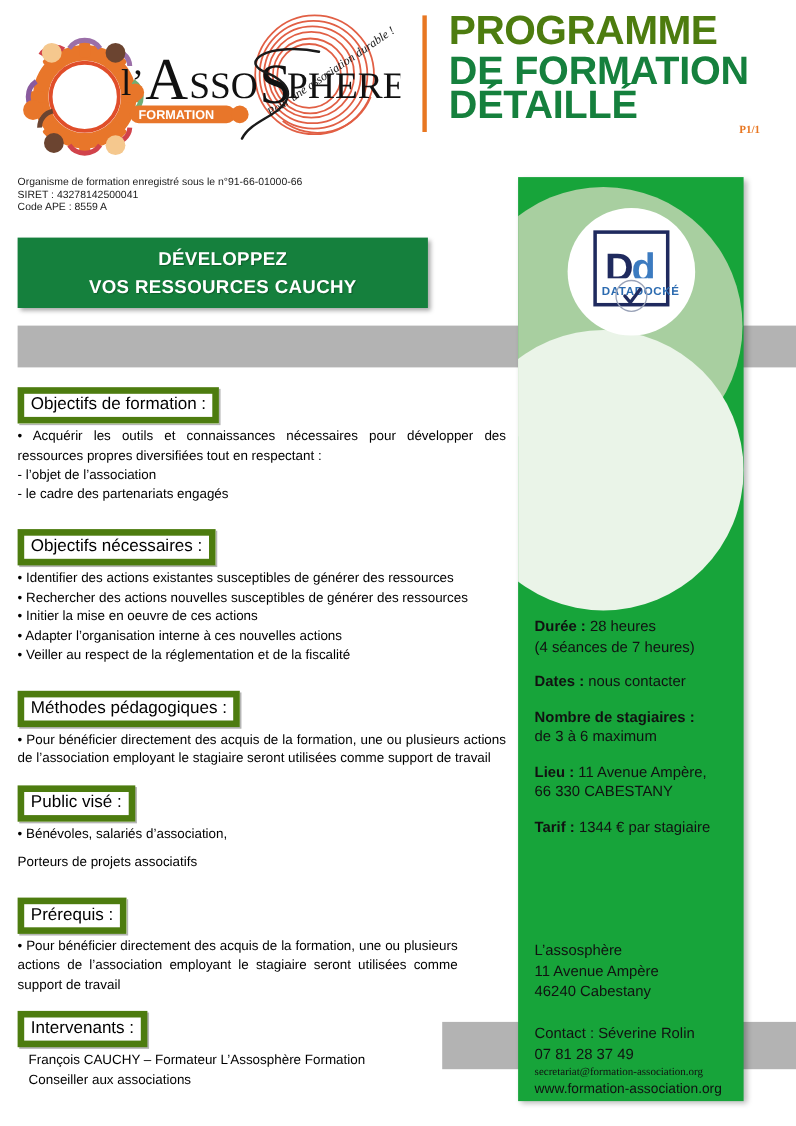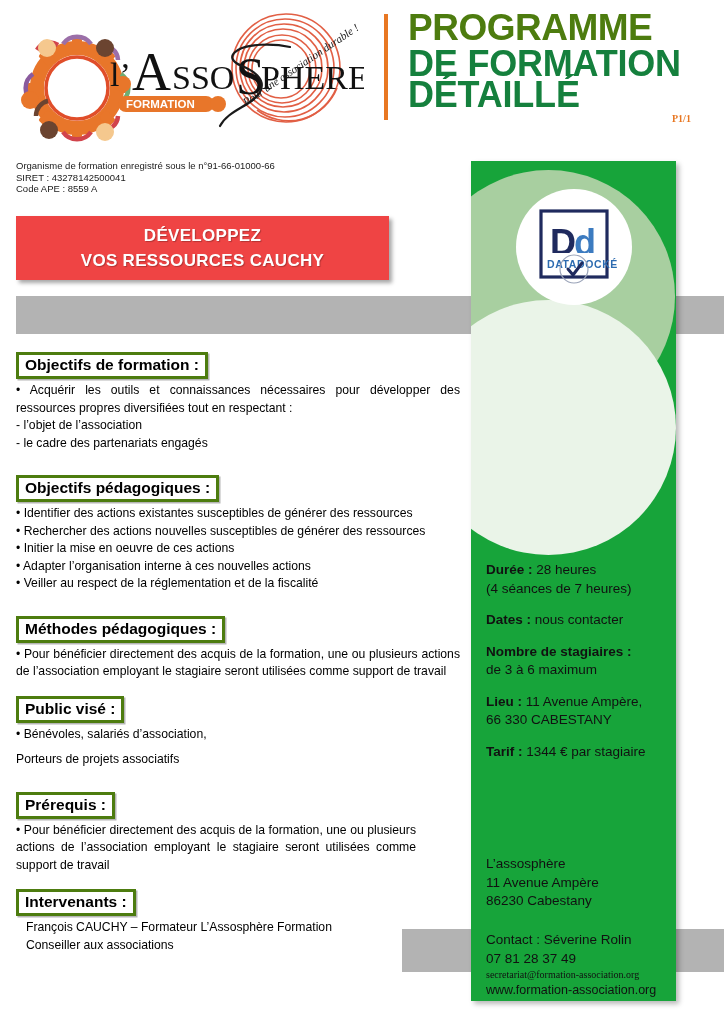--- a/index.html
+++ b/index.html
@@ -39,21 +39,21 @@
     background:#B3B3B3;
   }
   .gray-bar-bottom {
     position:absolute; left:402px; top:929px; width:322px; height:43px;
     background:#B3B3B3;
   }
 
   
   .orange-banner {
     position:absolute; left:16px; top:216px; width:373px; height:64px;
-    background:#ef4444;
+    background:#15803d;
     box-shadow: 3px 3px 4px rgba(0,0,0,0.35);
     display:flex; flex-direction:column; align-items:center; justify-content:center;
   }
   .orange-banner .bl {
     color:#fff; font-weight:bold; font-size:17px; letter-spacing:0.3px; line-height:25px;
     text-shadow: 1px 1px 1px rgba(0,0,0,0.25);
   }
 
   
   .green-col {
@@ -82,23 +82,23 @@
   .side-addr { top:694px; font-size:13.5px; line-height:18.5px; }
   .side-contact { top:770px; font-size:13.5px; line-height:18.5px; }
   .side-contact .small { font-size:10px; line-height:14px;font-family:Liberation Serif, serif; }
   .side-contact .med { font-size:12.5px; line-height:16px; }
 
   
   .content { position:absolute; left:16px; top:352px; width:444px; }
   .sec { margin-bottom:4px; }
   .sec-head {
     display:inline-block;
-    border:3px solid #4d7c0f;
+    border:6px solid #4d7c0f;
     padding:1px 6px 2px 6px;
-    font-size:15.5px; font-weight:bold; color:#000;
+    font-size:15.5px; font-weight:normal; color:#000;
     box-shadow: 1.5px 1.5px 0 rgba(120,120,120,0.55);
     margin-bottom:3px;
   }
   .sec-body { font-size:12.2px; color:#000; line-height:17.5px; }
   .sec-body p { text-align:justify; }
   .sec-body p.nj { text-align:left; }
   .sp { height:19px; }
   .sp-sm { height:11px; }
 </style>
 </head>
@@ -241,21 +241,21 @@
       <div>66 330 CABESTANY</div>
       <div class="gap"></div>
       <div>
         <b>Tarif :</b><span> 1344 € par stagiaire</span>
       </div>
     </div>
 
     <div class="side-block side-addr">
       <div>L’assosphère</div>
       <div>11 Avenue Ampère</div>
-      <div>86230 Cabestany</div>
+      <div>46240 Cabestany</div>
     </div>
 
     <div class="side-block side-contact">
       <div>Contact : Séverine Rolin</div>
       <div>07 81 28 37 49</div>
       <div class="small">secretariat@formation-association.org</div>
       <div class="med">www.formation-association.org</div>
     </div>
   </div>
 
@@ -266,21 +266,21 @@
       <div class="sec-body">
         <p>•  Acquérir les outils et connaissances nécessaires pour développer des ressources propres diversifiées tout en respectant :</p>
         <p class="nj"> - l’objet de l’association</p>
         <p class="nj"> - le cadre des partenariats engagés</p>
       </div>
     </div>
 
     <div class="sp"></div>
 
     <div class="sec">
-      <div class="sec-head">Objectifs pédagogiques :</div>
+      <div class="sec-head">Objectifs nécessaires :</div>
       <div class="sec-body">
         <p>•  Identifier des actions existantes susceptibles de générer des ressources</p>
         <p>•  Rechercher des actions nouvelles susceptibles de générer des ressources</p>
         <p class="nj">•  Initier la mise en oeuvre de ces actions</p>
         <p class="nj">•  Adapter l’organisation interne à ces nouvelles actions</p>
         <p class="nj">•  Veiller au respect de la réglementation et de la fiscalité</p>
       </div>
     </div>
 
     <div class="sp"></div>

